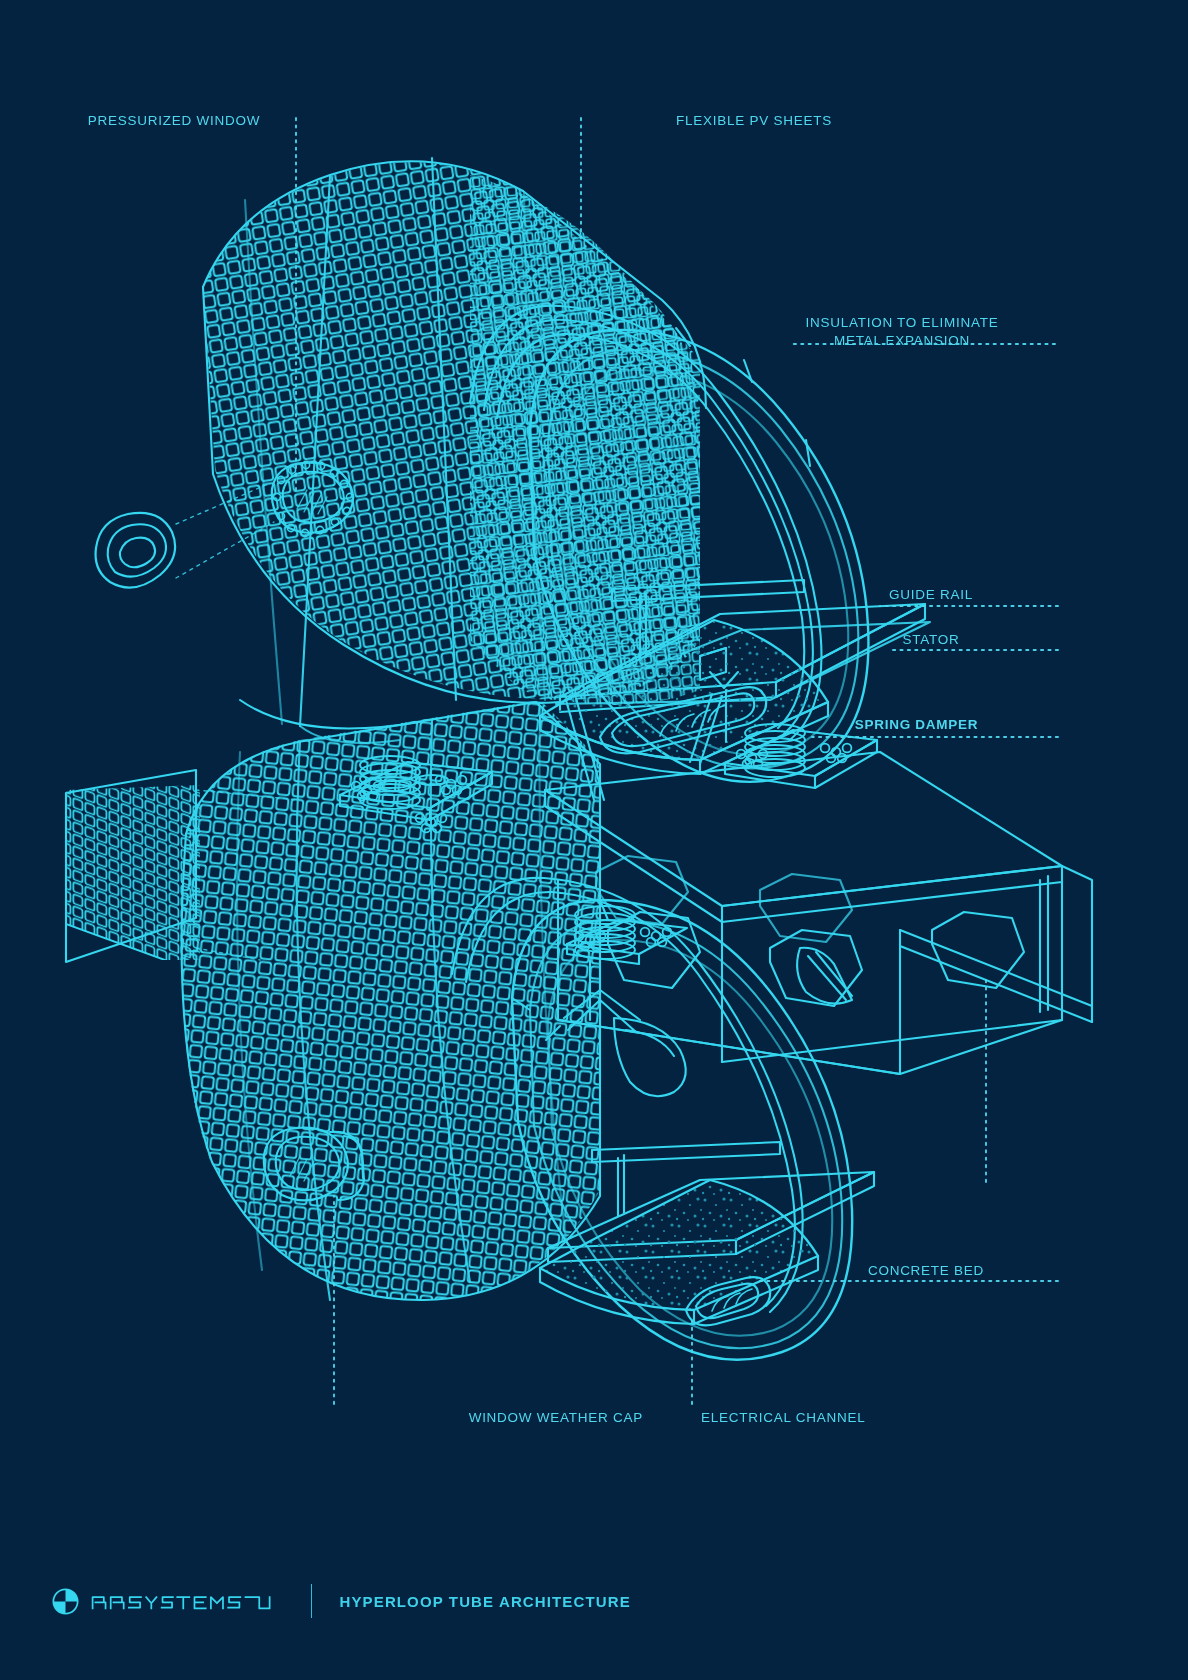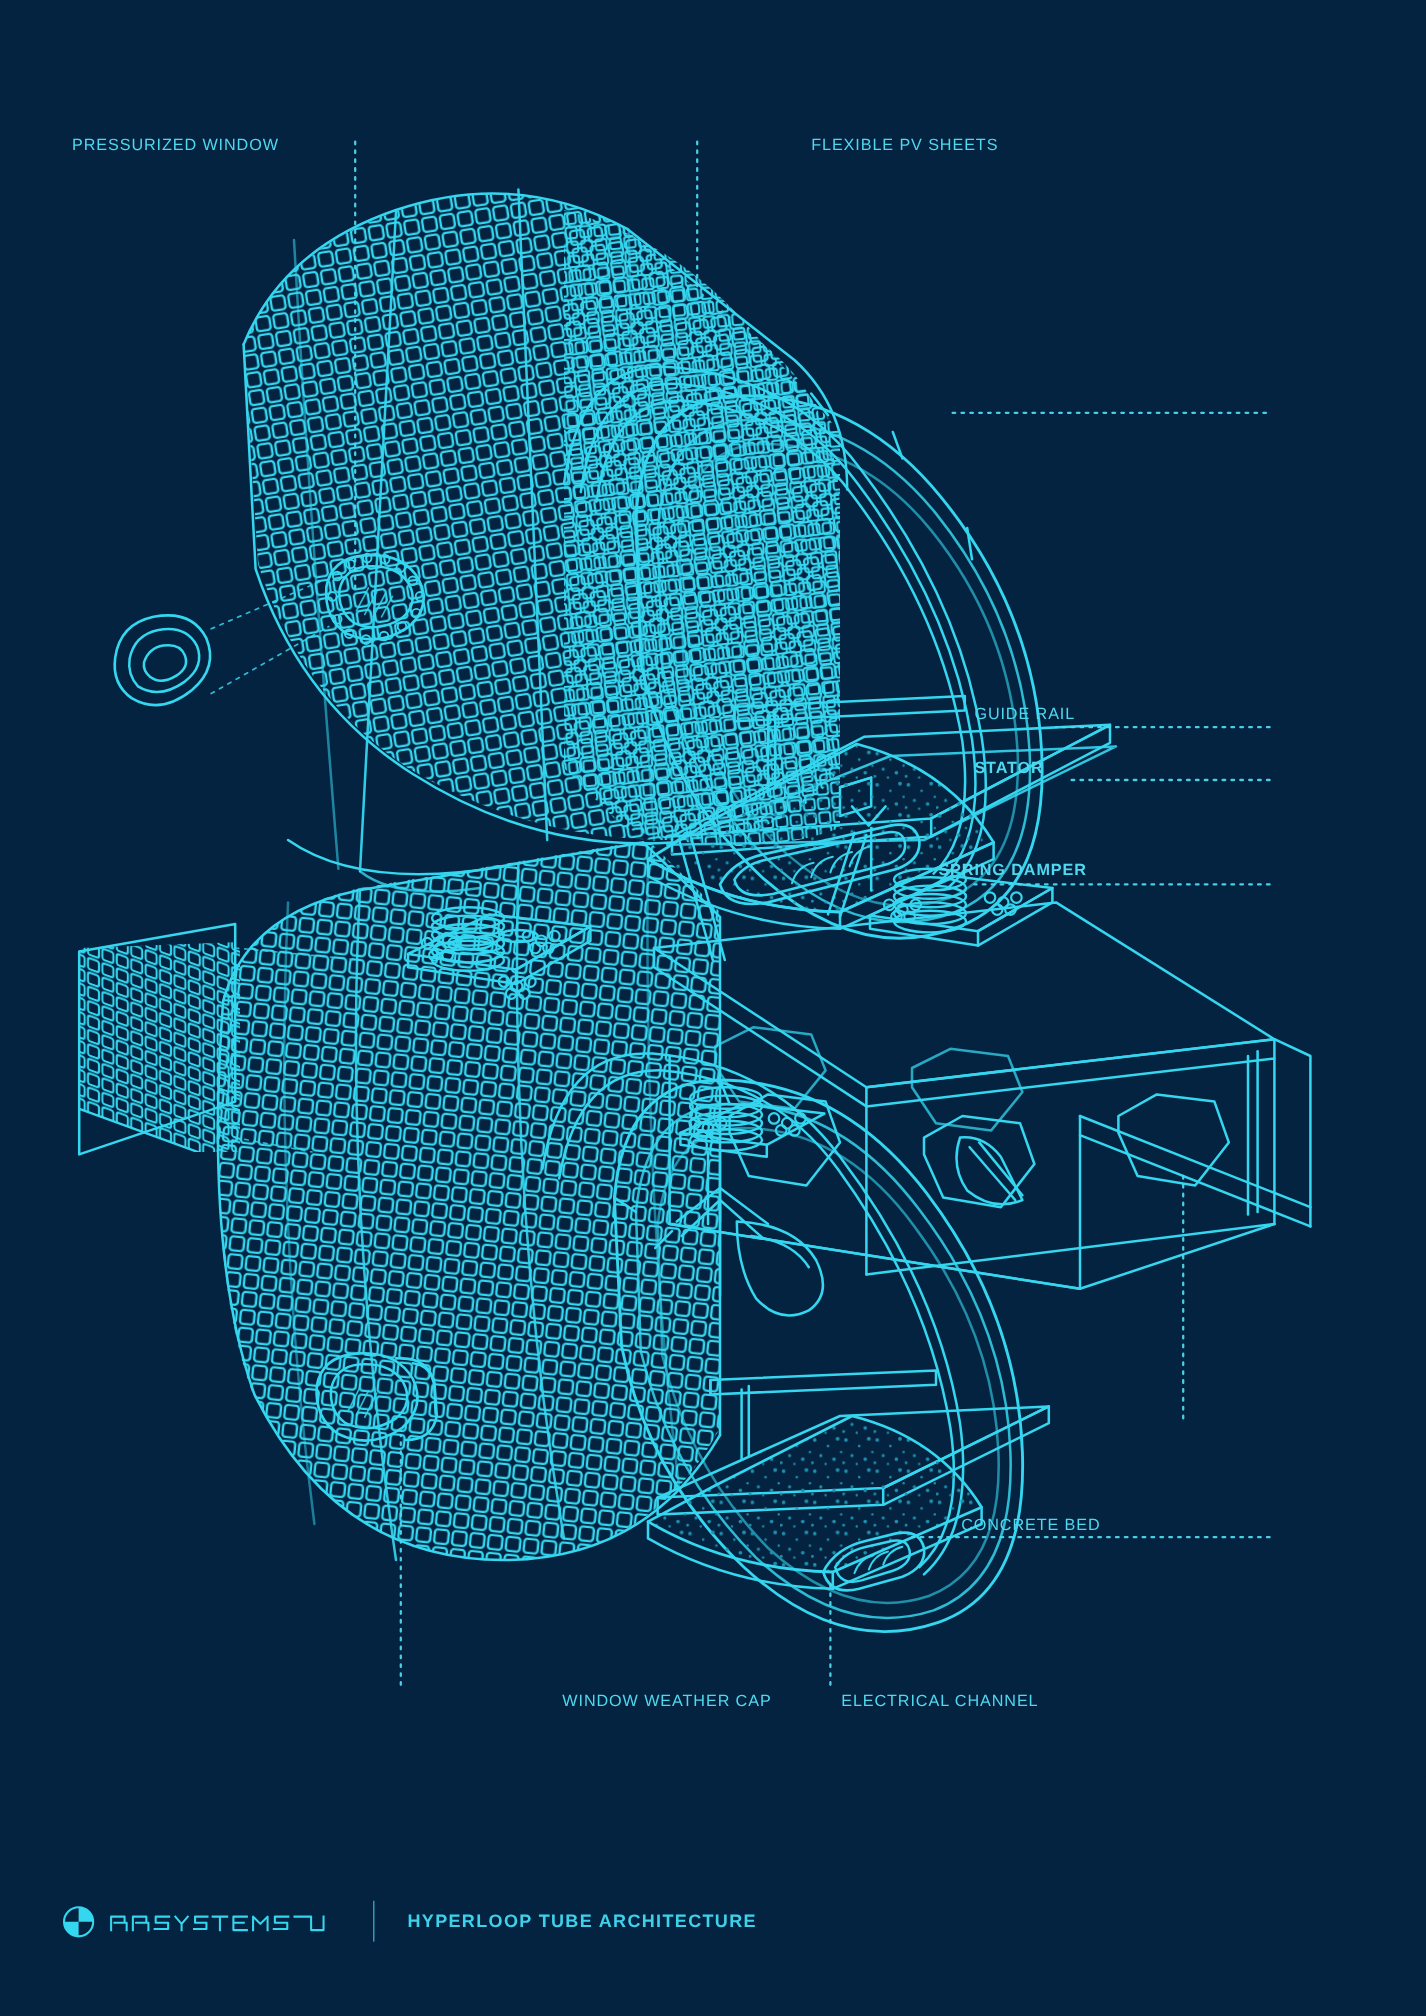--- a/index.html
+++ b/index.html
@@ -19,21 +19,21 @@
   .label {
     position:absolute;
     color:#4fd8ee;
     font-size:13.5px;
     letter-spacing:0.055em;
     line-height:1.30;
     white-space:pre-line;
     text-transform:uppercase;
     font-weight:400;
   }
-  .label.r { text-align:left; }
+  .label.r { text-align:center; }
   .label.l { text-align:left; }
 
   
   .footer {
     position:absolute; left:52px; bottom:62px;
     display:flex; align-items:center; gap:0px;
   }
   .brandmark { display:flex; align-items:center; gap:11px; }
   .logo-dot { width:27px; height:27px; flex:none; }
   .wordmark { height:19px; display:block; }
@@ -399,24 +399,26 @@
       <path d="M334 1404 L334 1196"></path>
 
       <path d="M692 1404 L692 1320"></path>
     </g>
   </svg>
 
   <div class="label r" style="left:60px;  top:112px;  width:228px;">PRESSURIZED WINDOW</div>
 
   <div class="label l" style="left:604px; top:112px;  width:300px;text-align:center;">FLEXIBLE PV SHEETS</div>
 
+  <div class="label r" style="left:752px; top:314px;  width:300px;">INSULATION TO ELIMINATE
+METAL EXPANSION</div>
 
   <div class="label r" style="left:812px; top:586px;  width:238px;">GUIDE RAIL</div>
 
-  <div class="label r" style="left:812px; top:631px;  width:238px;font-weight:bold;">STATOR</div>
+  <div class="label r" style="left:812px; top:631px;  width:238px;">STATOR</div>
 
   <div class="label r" style="left:782px; top:716px;  width:269px;font-weight:bold;">SPRING DAMPER</div>
 
 
   <div class="label r" style="left:801px; top:1262px; width:250px;">CONCRETE BED</div>
 
   <div class="label l" style="left:343px; top:1409px; width:300px;text-align:right;">WINDOW WEATHER CAP</div>
 
   <div class="label l" style="left:701px; top:1409px; width:300px;">ELECTRICAL CHANNEL</div>
 

